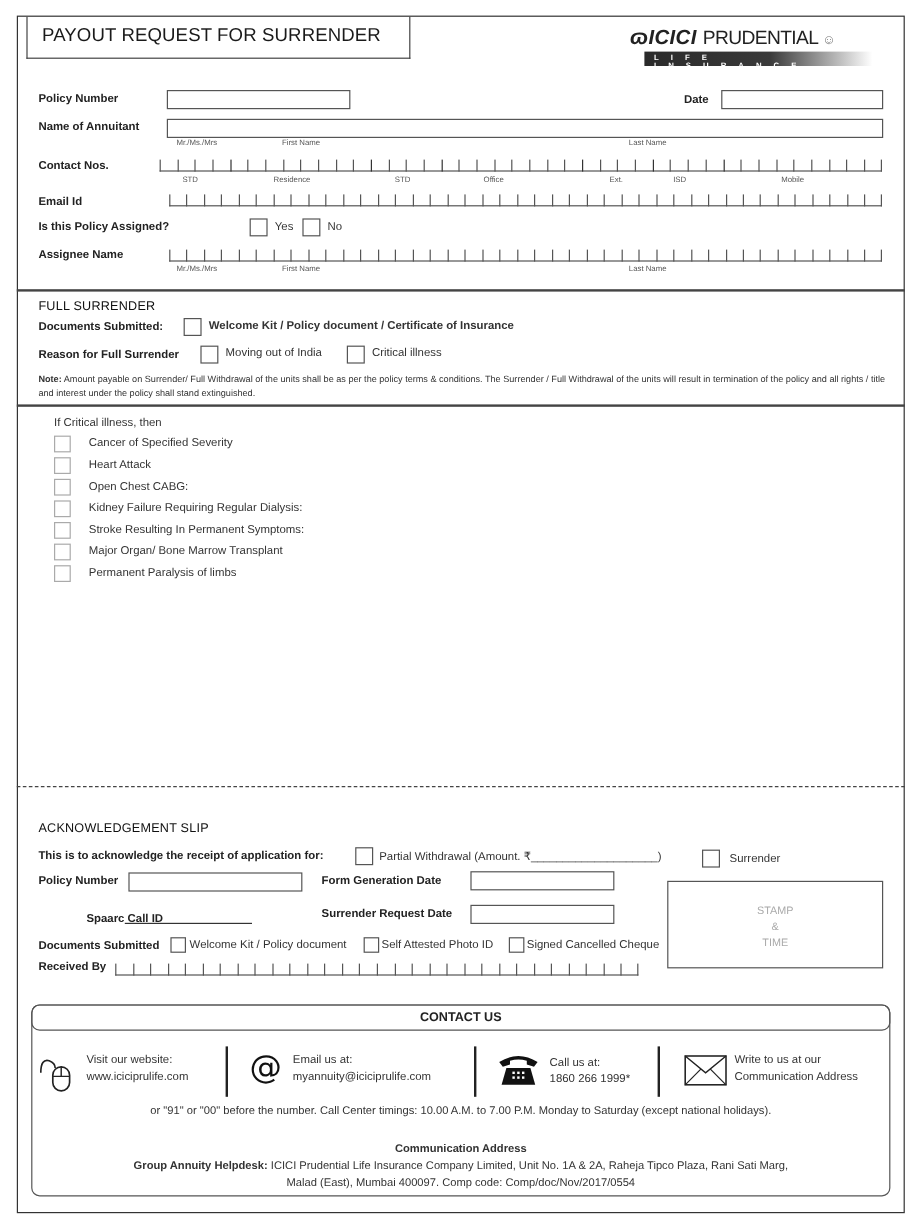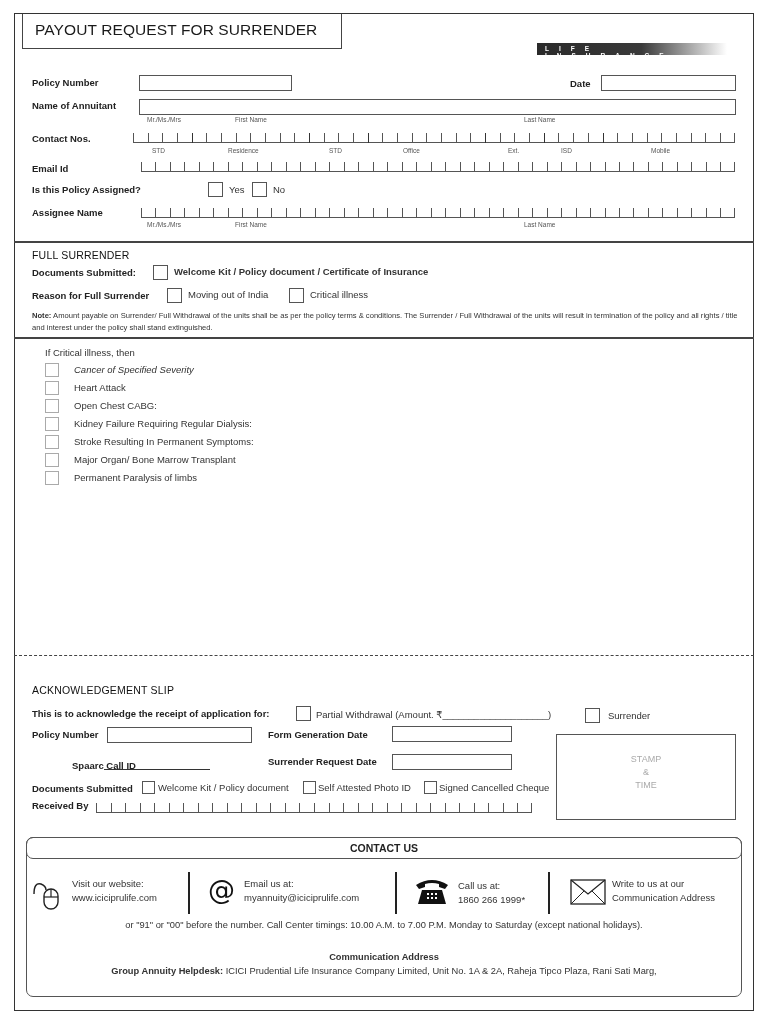--- a/index.html
+++ b/index.html
@@ -19,35 +19,38 @@
   .cb-light { width: 14px; height: 14px; border: 1px solid #aaa; background: #fff; }
   .hline { height: 1.5px; background: #444; }
   .dash { height: 0; border-top: 1.5px dashed #444; }
   .section-h { font-size: 10.5px; color: #111; letter-spacing: 0.2px; }
   .note { font-size: 7.6px; color: #333; line-height: 12px; }
   .contact-box { left: 26px; top: 837px; width: 716px; height: 160px; border: 1px solid #555; border-radius: 7px; }
   .contact-head { left: 26px; top: 837px; width: 716px; height: 22px; border: 1px solid #555; border-radius: 7px; font-size: 10.5px; font-weight: bold; text-align: center; padding-top: 4px; color: #222; }
   .vsep { width: 2px; background: #222; height: 42px; }
   .contact-txt { font-size: 9.5px; color: #333; line-height: 14px; }
   .center-txt { font-size: 9.3px; color: #333; text-align: center; line-height: 14px; }
-  .stamp-box { left: 556px; top: 734px; width: 180px; height: 86px; border: 1px solid #555; text-align: center; font-size: 9px; color: #aaa; padding-top: 18px; line-height: 13px; }
+  .stamp-box { left: 556px; top: 734px; width: 180px; height: 73px; border: 1px solid #555; text-align: center; font-size: 9px; color: #aaa; padding-top: 18px; line-height: 13px; }
   .logo { left: 525px; top: 21px; width: 215px; height: 38px; }
   .logo-top { font-size: 17px; font-weight: bold; font-style: italic; color: #222; letter-spacing: 0.3px; }
   .logo-top .pru { font-weight: normal; font-style: normal; font-size: 16px; letter-spacing: -0.5px; }
   .logo-bar { position: absolute; left: 12px; top: 22px; width: 190px; height: 12px; background: linear-gradient(90deg, #2a2a2a 0%, #3a3a3a 55%, #bbb 85%, #fff 100%); color: #fff; font-size: 6.5px; letter-spacing: 10px; padding: 2px 0 0 8px; font-weight: bold; }
   .ul { border-bottom: 1px solid #333; height: 12px; }
 </style>
 </head>
 <body>
 
 <div class="abs frame"></div>
 
 <div class="abs title-box">PAYOUT REQUEST FOR SURRENDER</div>
 
 <div class="abs logo">
+  <div class="logo-top">
+    <span style="font-size:18px;">ɷ</span><span>ICICI</span> <span class="pru">PRUDENTIAL</span><span style="font-size:11px;color:#777;"> ☺</span>
+  </div>
   <div class="logo-bar">LIFE INSURANCE</div>
 </div>
 
 <div class="abs lbl" style="left:32px;top:77px;">Policy Number</div>
 <div class="abs field" style="left:139px;top:75px;width:153px;"></div>
 <div class="abs lbl" style="left:570px;top:78px;">Date</div>
 <div class="abs field" style="left:601px;top:75px;width:135px;"></div>
 
 <div class="abs lbl" style="left:32px;top:100px;">Name of Annuitant</div>
 <div class="abs field" style="left:139px;top:99px;width:597px;"></div>
@@ -221,21 +224,21 @@
 
 <div class="abs note" style="left:32px;top:310px;width:712px;">
   <b>Note:</b> <span>Amount payable on Surrender/ Full Withdrawal of the units shall be as per the policy terms &amp; conditions. The Surrender / Full Withdrawal of the units will result in termination of the policy and all rights / title and interest under the policy shall stand extinguished.</span>
 </div>
 
 <div class="abs hline" style="left:14px;top:337px;width:740px;"></div>
 
 <div class="abs txt" style="left:45px;top:347px;">If Critical illness, then</div>
 <div id="ci-list">
     <div class="abs cb-light" style="left: 45px; top: 363px;"></div>
-    <div class="abs txt" style="left: 74px; top: 364px; font-style: italic;">Cancer of Specified Severity</div>
+    <div class="abs txt" style="left: 74px; top: 364px;">Cancer of Specified Severity</div>
     <div class="abs cb-light" style="left: 45px; top: 381px;"></div>
     <div class="abs txt" style="left: 74px; top: 382px;">Heart Attack</div>
     <div class="abs cb-light" style="left: 45px; top: 399px;"></div>
     <div class="abs txt" style="left: 74px; top: 400px;">Open Chest CABG:</div>
     <div class="abs cb-light" style="left: 45px; top: 417px;"></div>
     <div class="abs txt" style="left: 74px; top: 418px;">Kidney Failure Requiring Regular Dialysis:</div>
     <div class="abs cb-light" style="left: 45px; top: 435px;"></div>
     <div class="abs txt" style="left: 74px; top: 436px;">Stroke Resulting In Permanent Symptoms:</div>
     <div class="abs cb-light" style="left: 45px; top: 453px;"></div>
     <div class="abs txt" style="left: 74px; top: 454px;">Major Organ/ Bone Marrow Transplant</div>
@@ -366,13 +369,14 @@
   <div>Write to us at our</div>
   <div>Communication Address</div>
 </div>
 
 <div class="abs center-txt" style="left:28px;top:918px;width:712px;">
   <div>or "91" or "00" before the number. Call Center timings: 10.00 A.M. to 7.00 P.M. Monday to Saturday (except national holidays).</div>
 </div>
 <div class="abs center-txt" style="left:28px;top:950px;width:712px;">
   <div style="font-weight:bold;">Communication Address</div>
   <div><b>Group Annuity Helpdesk:</b> <span>ICICI Prudential Life Insurance Company Limited, Unit No. 1A &amp; 2A, Raheja Tipco Plaza, Rani Sati Marg,</span></div>
+  <div>Malad (East), Mumbai 400097. Comp code: Comp/doc/Nov/2017/0554</div>
 </div>
 
 </body></html>

